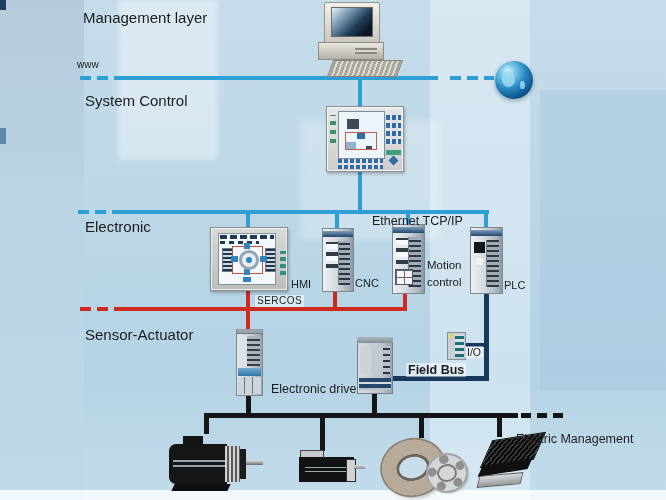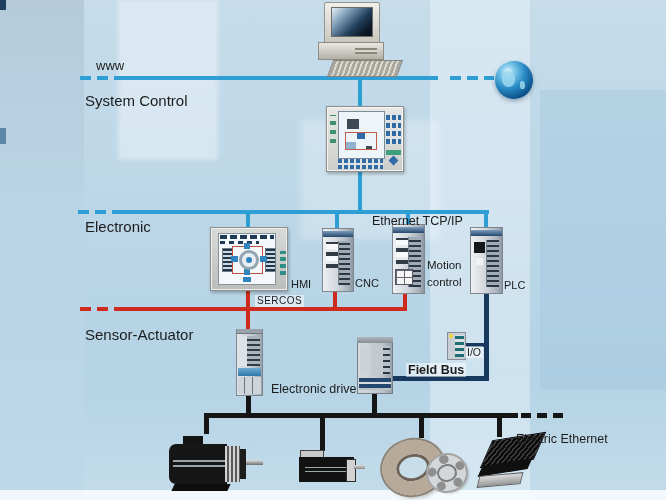--- a/index.html
+++ b/index.html
@@ -329,28 +329,29 @@
     <div class="ring-big"></div>
     <div class="ring-small"></div>
   </div>
 
   <div class="dev" style="left:474px;top:432px;width:72px;height:58px;">
     <div class="lm-top"></div>
     <div class="lm-front"></div>
     <div class="lm-base"></div>
   </div>
 
-  <div class="lbl" style="left:96px;top:59px;font-size:13px;">www</div>
+  <div class="lbl lbl-big" style="left:83px;top:9px;">Management layer</div>
+  <div class="lbl" style="left:77px;top:59px;font-size:10px;">www</div>
   <div class="lbl lbl-big" style="left:85px;top:92px;">System Control</div>
   <div class="lbl lbl-med" style="left:372px;top:195px;margin-top:19px;">Ethernet TCP/IP</div>
   <div class="lbl lbl-big" style="left:85px;top:218px;">Electronic</div>
   <div class="lbl lbl-sm" style="left:291px;top:278px;">HMI</div>
   <div class="lbl lbl-sm" style="left:355px;top:277px;">CNC</div>
   <div class="lbl wrap" style="left:427px;top:257px;width:46px;font-size:11.5px;line-height:17px;white-space:normal;">Motion control</div>
   <div class="lbl lbl-sm" style="left:504px;top:279px;">PLC</div>
   <div class="lbl lbl-bg" style="left:255px;top:295px;font-size:10px;letter-spacing:.5px;">SERCOS</div>
   <div class="lbl lbl-big" style="left:85px;top:326px;">Sensor-Actuator</div>
   <div class="lbl lbl-med" style="left:271px;top:382px;">Electronic drive</div>
   <div class="lbl lbl-med lbl-bg" style="left:406px;top:363px;font-weight:bold;">Field Bus</div>
   <div class="lbl lbl-bg" style="left:465px;top:346px;font-size:10.5px;">I/O</div>
-  <div class="lbl lbl-med" style="left:516px;top:432px;">Electric Ethernet</div>
+  <div class="lbl lbl-med" style="left:516px;top:432px;">Electric Management</div>
 
 </div>
 
 </body></html>

